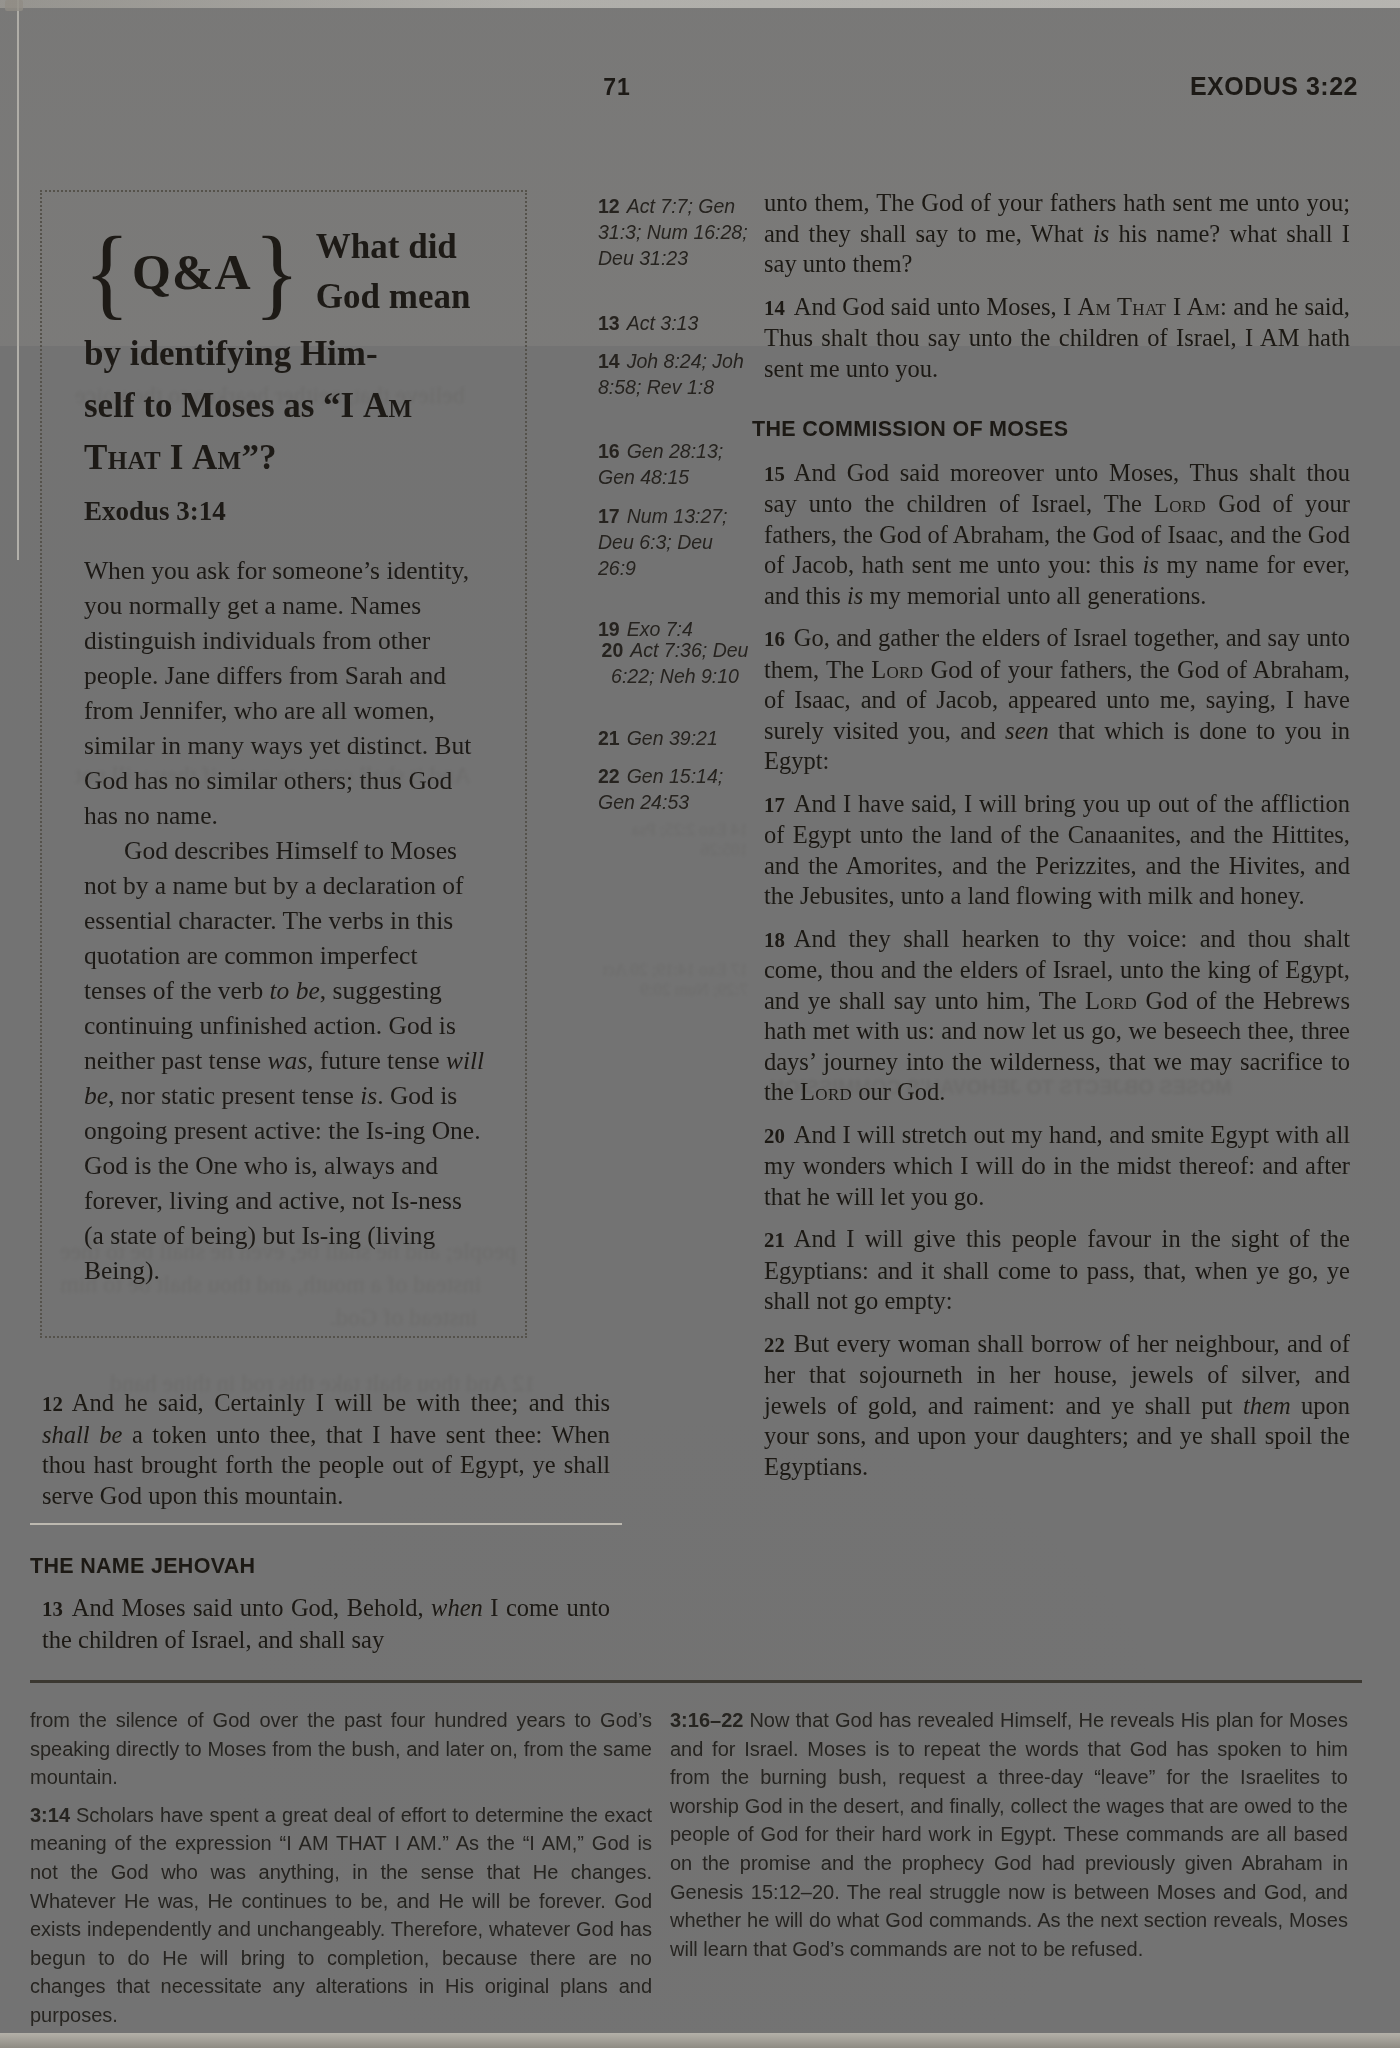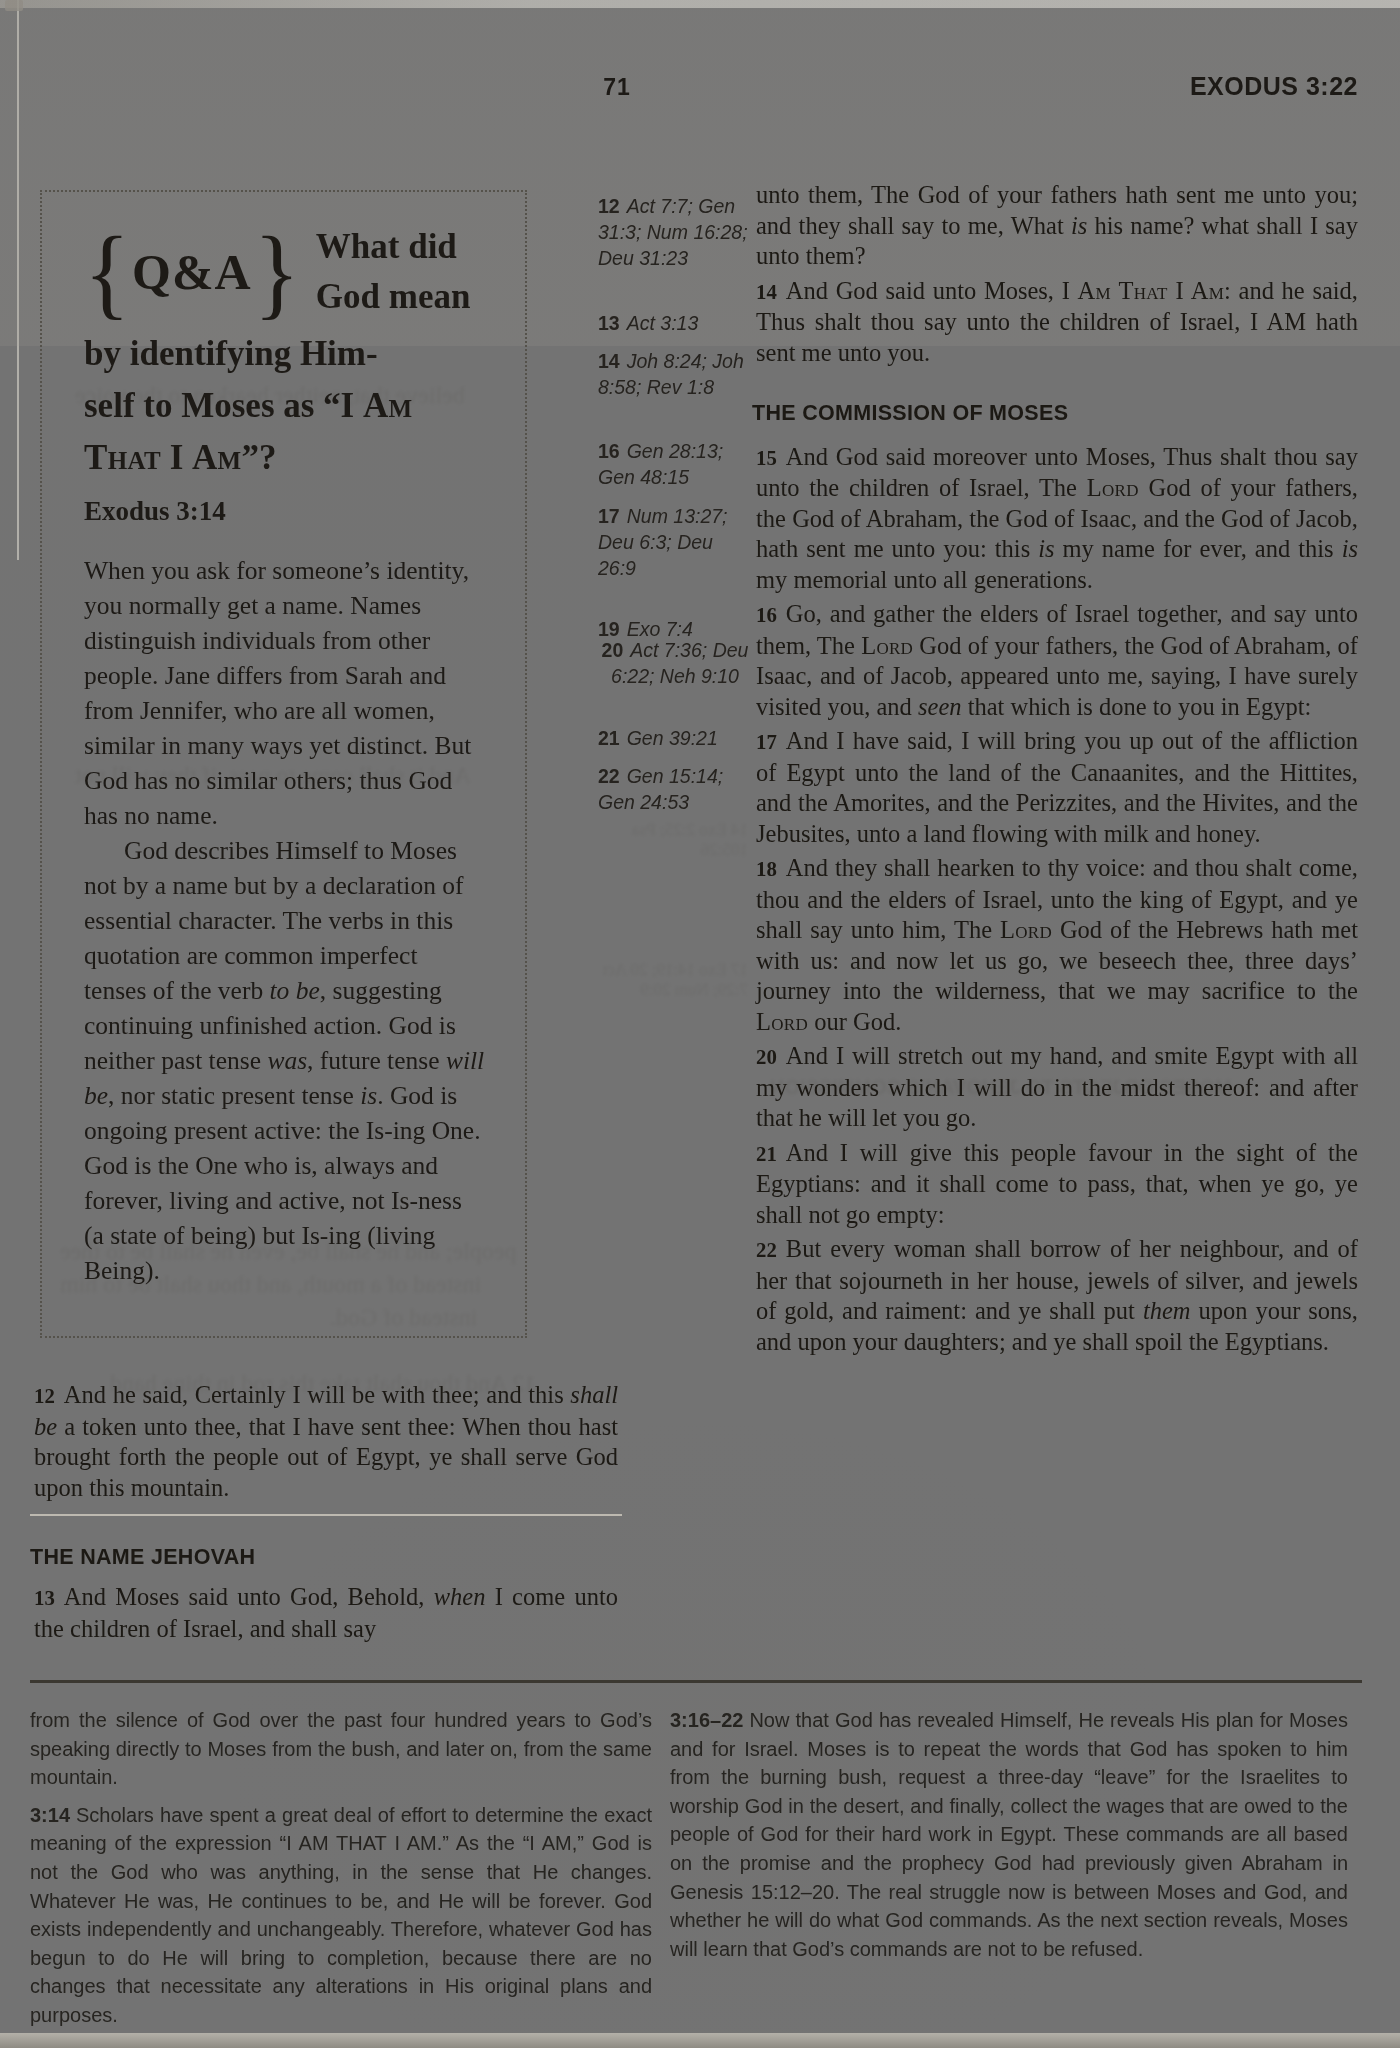--- a/index.html
+++ b/index.html
@@ -53,21 +53,21 @@
   
   .refs-col { position:absolute; left:598px; top:0; width:154px;
     font-family:"Liberation Sans", sans-serif; font-size:19.5px; line-height:26px;
     font-style:italic; color:#26231f; }
   .ref-entry { position:absolute; left:0; width:154px; }
   .rn { font-weight:bold; font-style:normal; margin-right:7px; }
 
   
   .bible { font-size:24.5px; line-height:30.5px; text-align:justify; color:#1c1914; }
   .col-bible { position:absolute; left:752px; top:176px; width:610px; }
-  .v { margin:4px; }
+  .v { margin:12px; }
   .vn { font-weight:bold; font-size:0.85em; margin-right:9px; }
   .section-heading { font-family:"Liberation Sans", sans-serif; font-weight:bold;
     font-size:21.5px; letter-spacing:0.3px; margin:30px 0 13px 0; text-align:left; }
 
   .left-bottom { position:absolute; left:30px; top:1376px; width:592px; }
   .thin-rule { height:1.5px; background:#bdb9b0; margin:11px 0 0 0; }
   .left-bottom .section-heading { margin:26px 0 10px 0; }
 
   .main-rule { position:absolute; left:30px; top:1680px; width:1332px; height:3px; background:#3b3831; }
 

